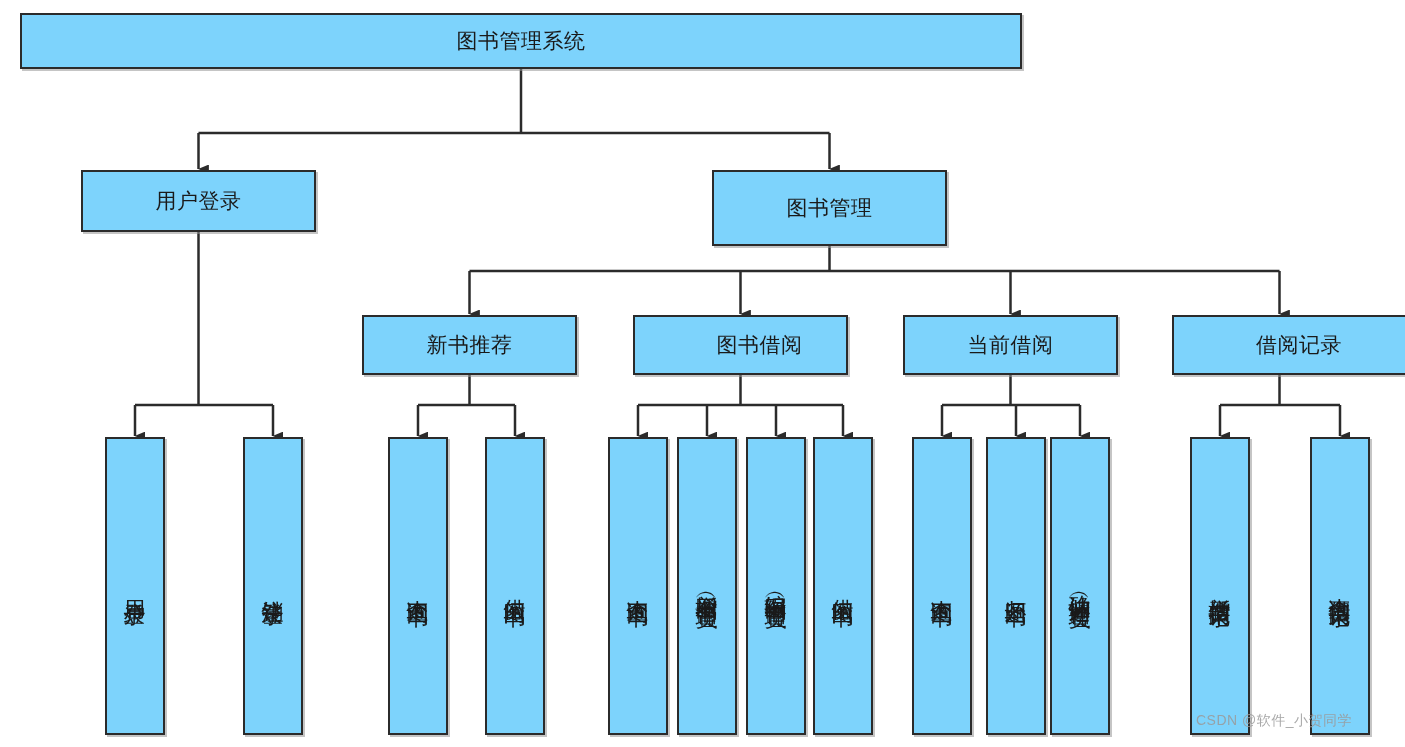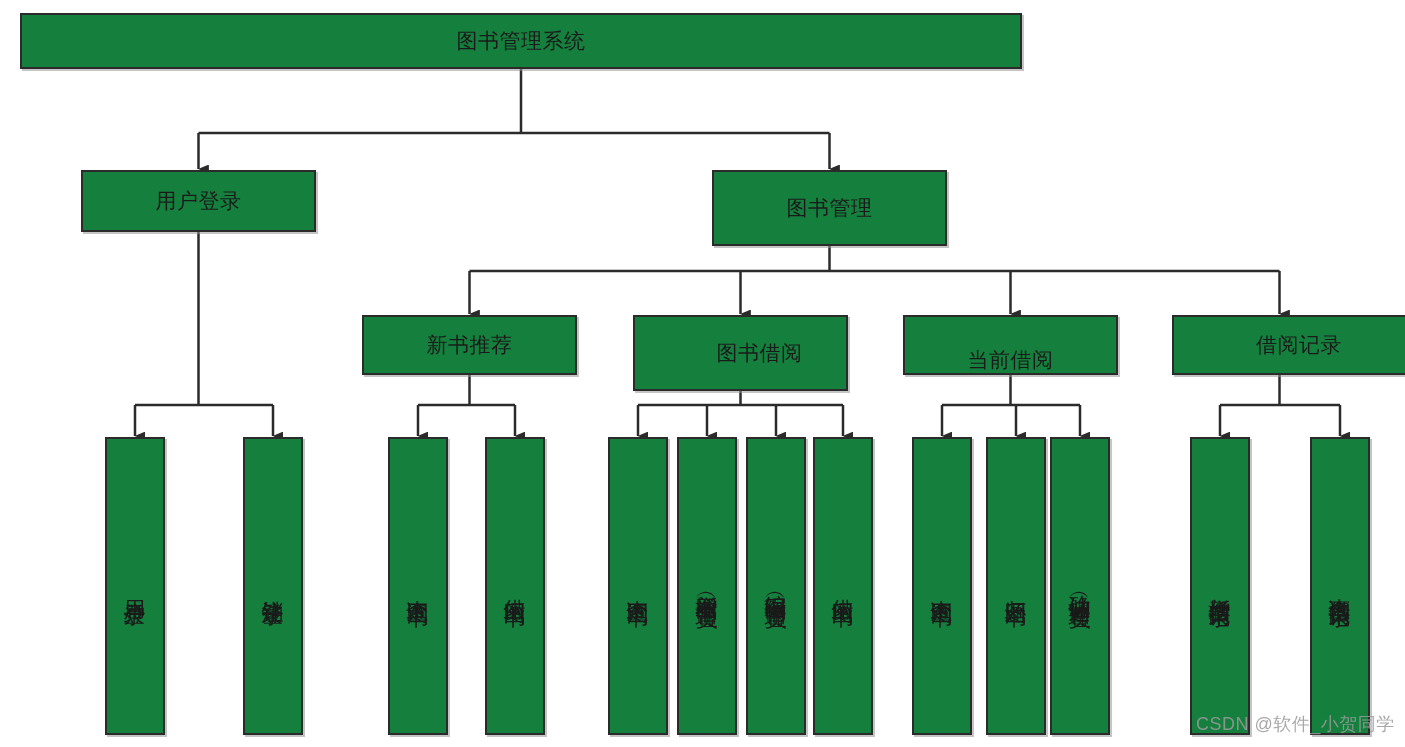--- a/index.html
+++ b/index.html
@@ -20,21 +20,21 @@
   #diagram-svg {
     position: absolute;
     left: 0;
     top: 0;
     width: 1405px;
     height: 747px;
   }
   .node-box {
     position: absolute;
     box-sizing: border-box;
-    background: #15803d;
+    background: #7dd3fc;
     border: 2.5px solid #2b2b2b;
     box-shadow: 2px 2px 0 0 rgba(150,150,150,0.55);
     display: flex;
     align-items: center;
     justify-content: center;
     overflow: hidden;
   }
   .node-label {
     color: #1a1a1a;
     font-size: 21px;
@@ -46,21 +46,21 @@
   .node-box.vertical .node-label {
     writing-mode: vertical-rl;
     text-orientation: upright;
     font-size: 22px;
     letter-spacing: 2px;
     line-height: 1.05;
   }
   .watermark {
     position: absolute;
     color: #9a9a9a;
-    font-size: 18px;
+    font-size: 14px;
     letter-spacing: 0.5px;
     white-space: nowrap;
     opacity: 0.85;
     pointer-events: none;
   }
 </style>
 </head>
 <body>
 
 <div id="diagram-root">
@@ -112,24 +112,24 @@
       </div>
       <div class="node-box" style="left: 81px; top: 170px; width: 235px; height: 62px;">
         <span class="node-label">用户登录</span>
       </div>
       <div class="node-box" style="left: 712px; top: 170px; width: 235px; height: 76px;">
         <span class="node-label">图书管理</span>
       </div>
       <div class="node-box" style="left: 362px; top: 315px; width: 215px; height: 60px;">
         <span class="node-label">新书推荐</span>
       </div>
-      <div class="node-box" style="left: 633px; top: 315px; width: 215px; height: 76px; padding-left: 38px;">
+      <div class="node-box" style="left: 633px; top: 315px; width: 215px; height: 60px; padding-left: 38px;">
         <span class="node-label">图书借阅</span>
       </div>
-      <div class="node-box" style="left: 903px; top: 315px; width: 215px; height: 60px; align-items: flex-end;">
+      <div class="node-box" style="left: 903px; top: 315px; width: 215px; height: 60px;">
         <span class="node-label">当前借阅</span>
       </div>
       <div class="node-box" style="left: 1172px; top: 315px; width: 254px; height: 60px;">
         <span class="node-label">借阅记录</span>
       </div>
       <div class="node-box vertical" style="left: 105px; top: 437px; width: 60px; height: 298px;">
         <span class="node-label">用户登录</span>
       </div>
       <div class="node-box vertical" style="left: 243px; top: 437px; width: 60px; height: 298px;">
         <span class="node-label">注销登录</span>

